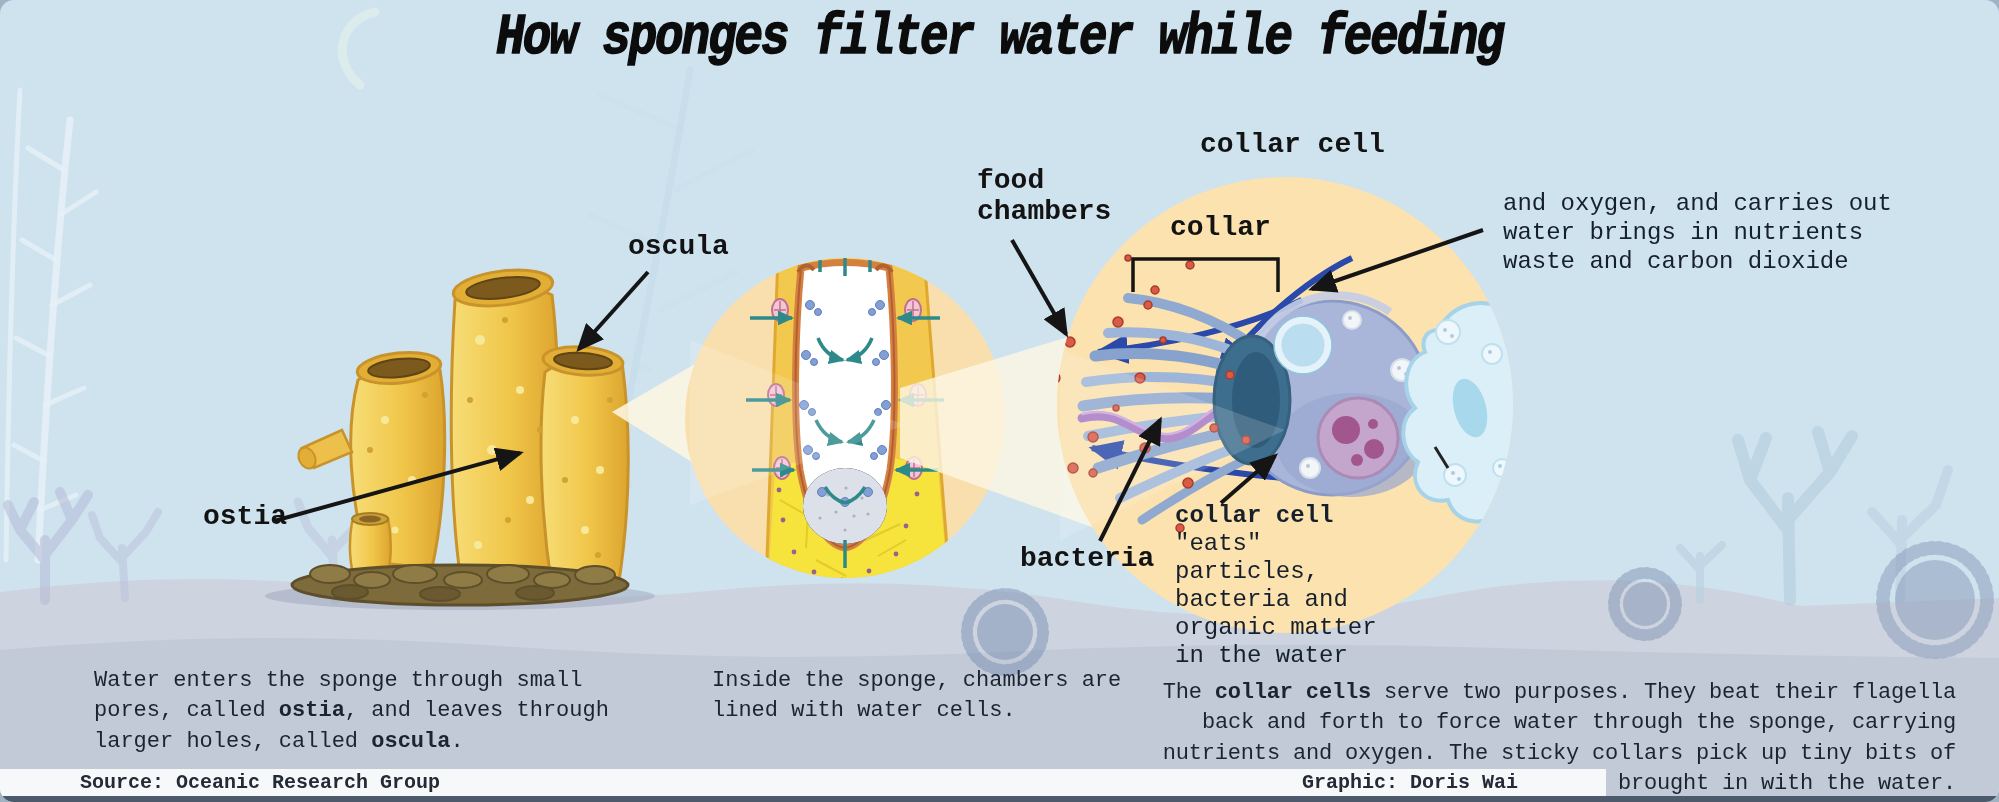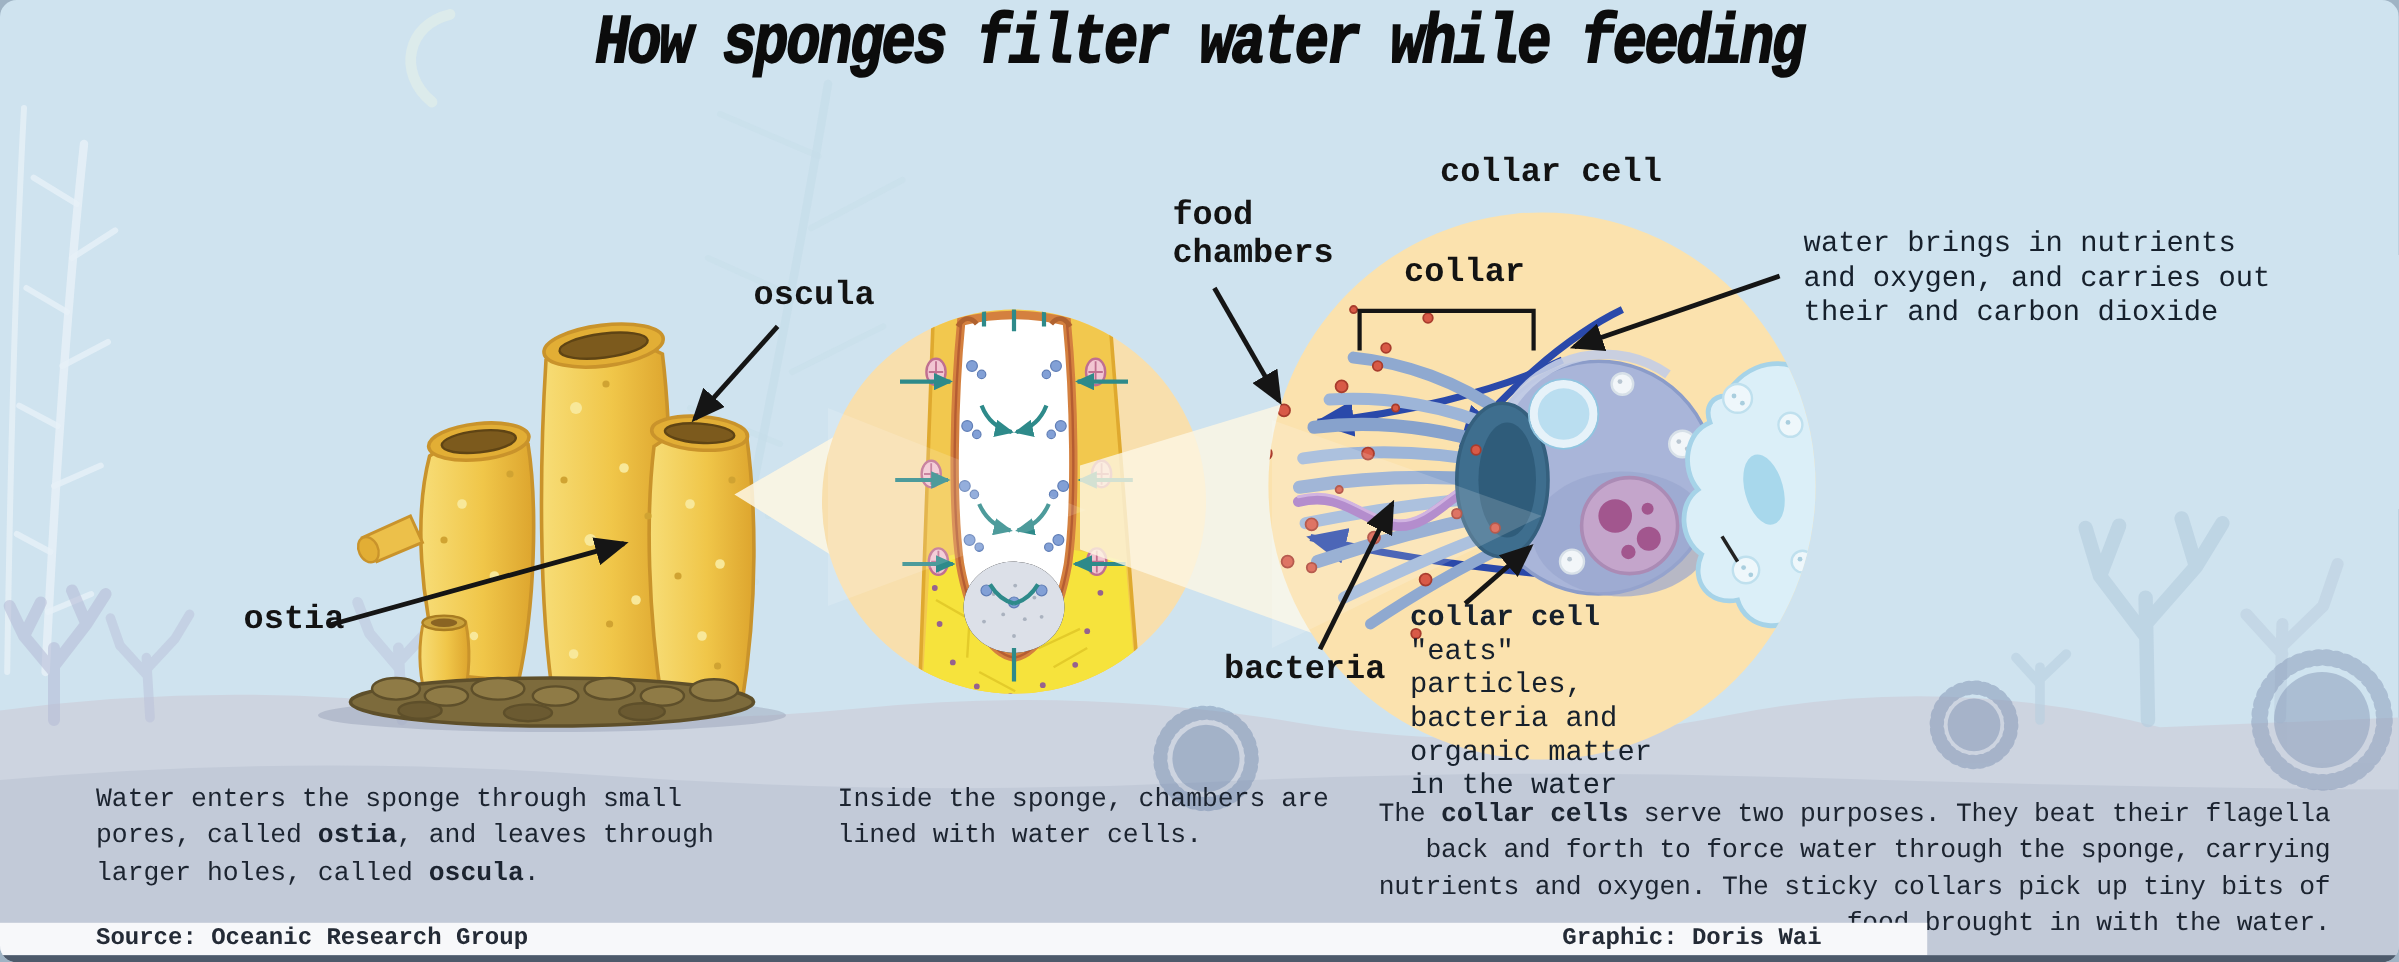--- a/index.html
+++ b/index.html
@@ -15,21 +15,21 @@
   .eats{font-size:24px;line-height:1.17;color:#16202c;width:242px;}
   .cap{font-size:22px;line-height:1.38;color:#1c2430;}
   #cap-left{left:80px;top:652px;width:560px;}
   #cap-mid{left:698px;top:652px;width:440px;}
   #cap-right{left:1142px;top:664px;width:800px;letter-spacing:-.2px;text-align:right;}
   #footer{left:0;top:769px;width:1606px;height:27px;background:#f7f8fa;
           font-size:20px;font-weight:bold;color:#242b36;line-height:27px;}
   #footer .src{position:absolute;left:80px;}
   #footer .crd{position:absolute;right:88px;}
   #footer-bar{left:0;top:796px;width:1999px;height:6px;background:#4d5a6b;}
-  p{margin:0;}
+  p{margin:14px;}
 </style>
 </head>
 <body>
 
 <div id="canvas">
 
   <svg id="art" width="1999" height="802" viewBox="0 0 1999 802">
     <defs>
       <linearGradient id="tubeGrad" x1="0" y1="0" x2="1" y2="0">
         <stop offset="0" stop-color="#f7dd77"></stop>
@@ -382,23 +382,23 @@
   <div class="abs lbl" style="left:628px;top:232px;">oscula</div>
   <div class="abs lbl" style="left:203px;top:502px;">ostia</div>
   <div class="abs lbl" style="left:977px;top:166px;">
     <div>food</div>
     <div>chambers</div>
   </div>
   <div class="abs lbl" style="left:1200px;top:130px;">collar cell</div>
   <div class="abs lbl" style="left:1170px;top:213px;">collar</div>
   <div class="abs lbl" style="left:1020px;top:544px;">bacteria</div>
   <div class="abs note" style="left:1503px;top:190px;">
+    <div>and oxygen, and carries out</div>
     <div>water brings in nutrients</div>
-    <div>and oxygen, and carries out</div>
-    <div>their and carbon dioxide</div>
+    <div>waste and carbon dioxide</div>
   </div>
   <div class="abs eats" style="left:1175px;top:502px;">
     <b>collar cell</b><span> "eats" particles, bacteria and organic matter in the water</span>
   </div>
 
   <p id="cap-left" class="abs cap">
     <span>Water enters the sponge through small pores, called </span><b>ostia</b><span>, and leaves through larger holes, called </span><b>oscula</b><span>.</span>
   </p>
   <p id="cap-mid" class="abs cap">
     <span>Inside the sponge, chambers are lined with water cells.</span>

